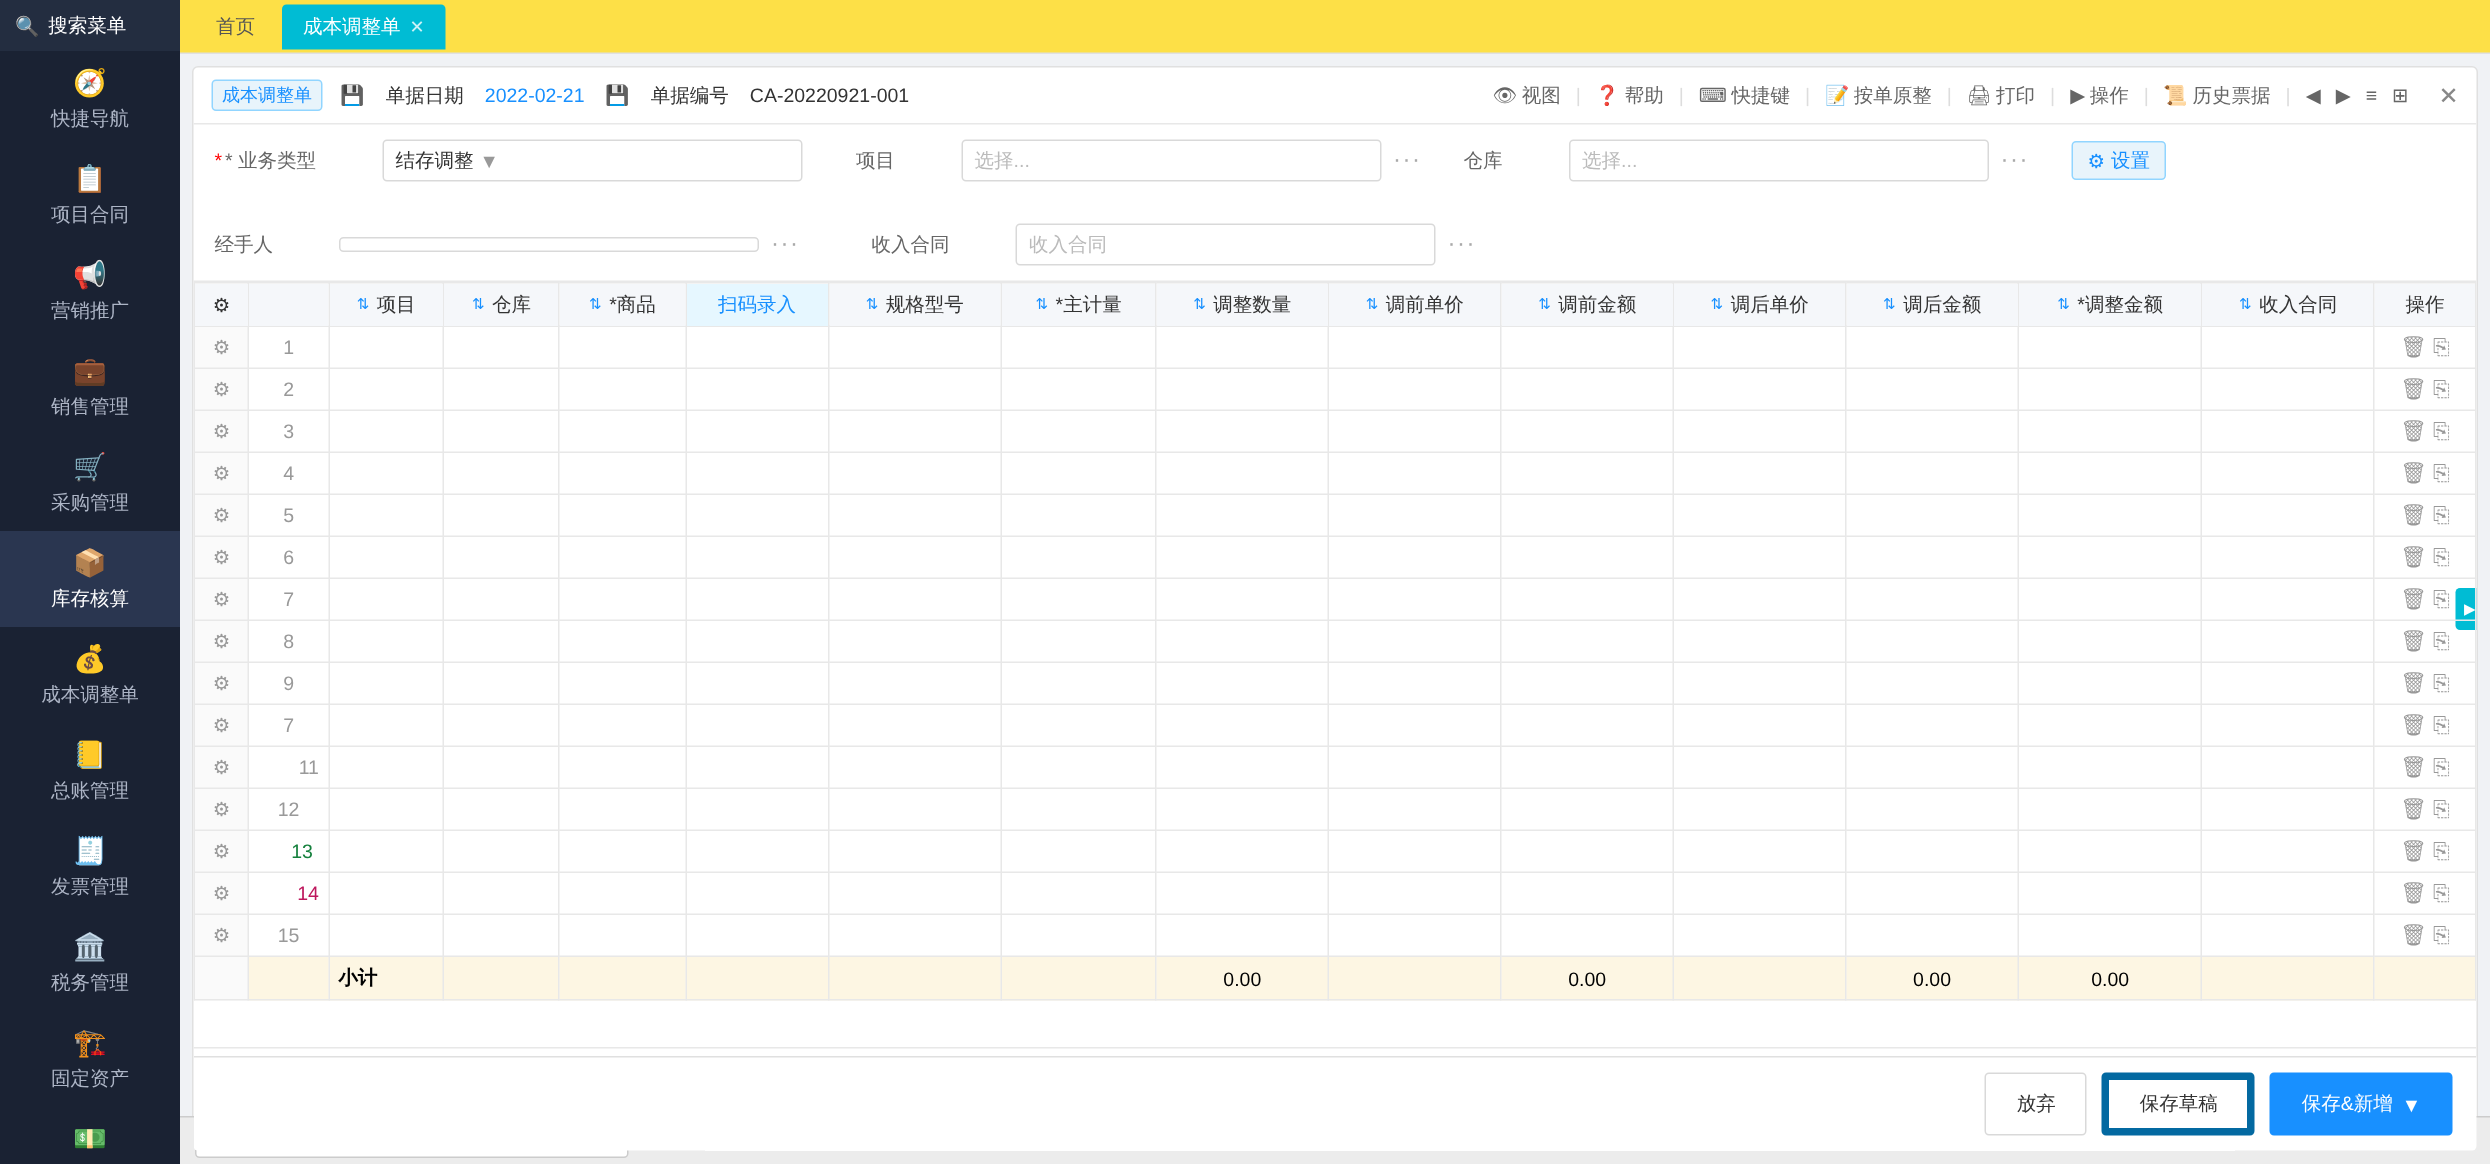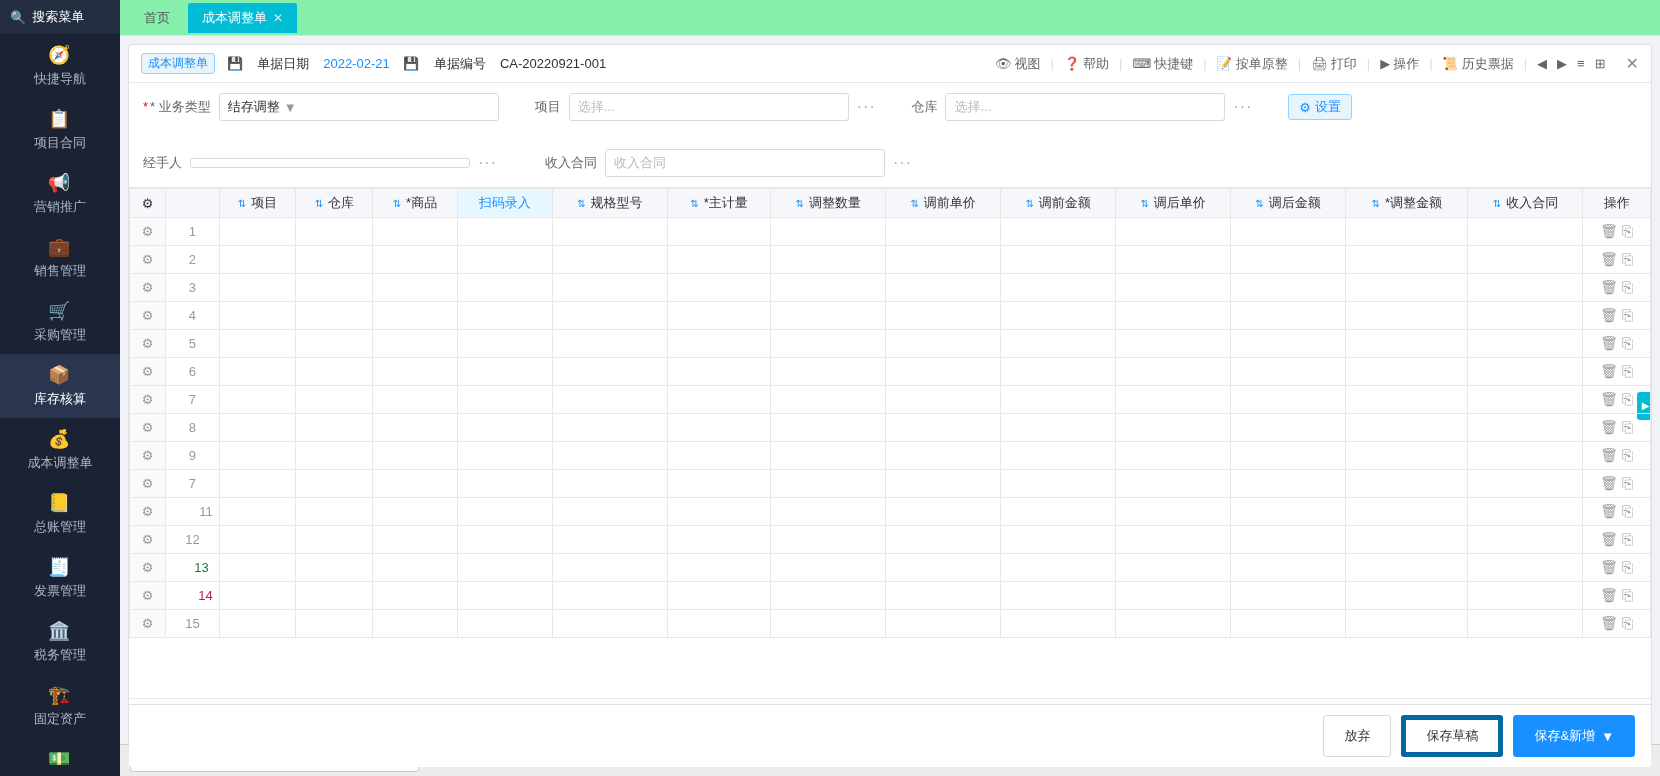--- a/index.html
+++ b/index.html
@@ -43,21 +43,21 @@
       display: flex;
       flex-direction: column;
       background: #f0f2f5;
       overflow: hidden;
     }
 
     
     .tab-bar {
       display: flex;
       align-items: center;
-      background: #86efac;
+      background: #fde047;
       border-bottom: 1px solid #e0e0e0;
       padding: 0 10px;
       height: 36px;
     }
     .tab {
       padding: 6px 14px;
       cursor: pointer;
       border-radius: 3px 3px 0 0;
       color: #555;
       font-size: 13px;
@@ -131,20 +131,21 @@
     .form-input {
       border: 1px solid #d9d9d9;
       border-radius: 3px;
       padding: 4px 8px;
       min-width: 180px;
       font-size: 13px;
       display: flex;
       align-items: center;
       gap: 4px;
       cursor: pointer;
+      margin-left: 36px;
     }
     .form-input .arrow { color: #999; }
     .form-input.wide { min-width: 280px; }
     .form-select-value { color: #333; }
     .form-placeholder { color: #bbb; }
     .dots { color: #aaa; cursor: pointer; font-size: 16px; letter-spacing: 1px; }
     .settings-btn {
       background: #e8f4fb;
       color: #1890ff;
       border: 1px solid #91d5ff;
@@ -887,20 +888,38 @@
               <td></td>
               <td></td>
               <td></td>
               <td>
                 <div class="action-icons">
                   <span class="action-icon">🗑</span>
                   <span class="action-icon">⎘</span>
                 </div>
               </td>
             </tr>
+            <tr class="subtotal-row">
+              <td></td>
+              <td></td>
+              <td colspan="1" style="font-weight: bold; text-align: left;">小计</td>
+              <td></td>
+              <td></td>
+              <td></td>
+              <td></td>
+              <td></td>
+              <td>0.00</td>
+              <td></td>
+              <td>0.00</td>
+              <td></td>
+              <td>0.00</td>
+              <td>0.00</td>
+              <td></td>
+              <td></td>
+            </tr>
           </tbody>
       </table>
     </div>
 
     <div class="notes-area">
       <div class="notes-icon-block">
         <span class="ni">📋</span>
         <span>备注信息</span>
       </div>
       <input class="notes-input" type="text" placeholder="请输入备注信息" style="">

